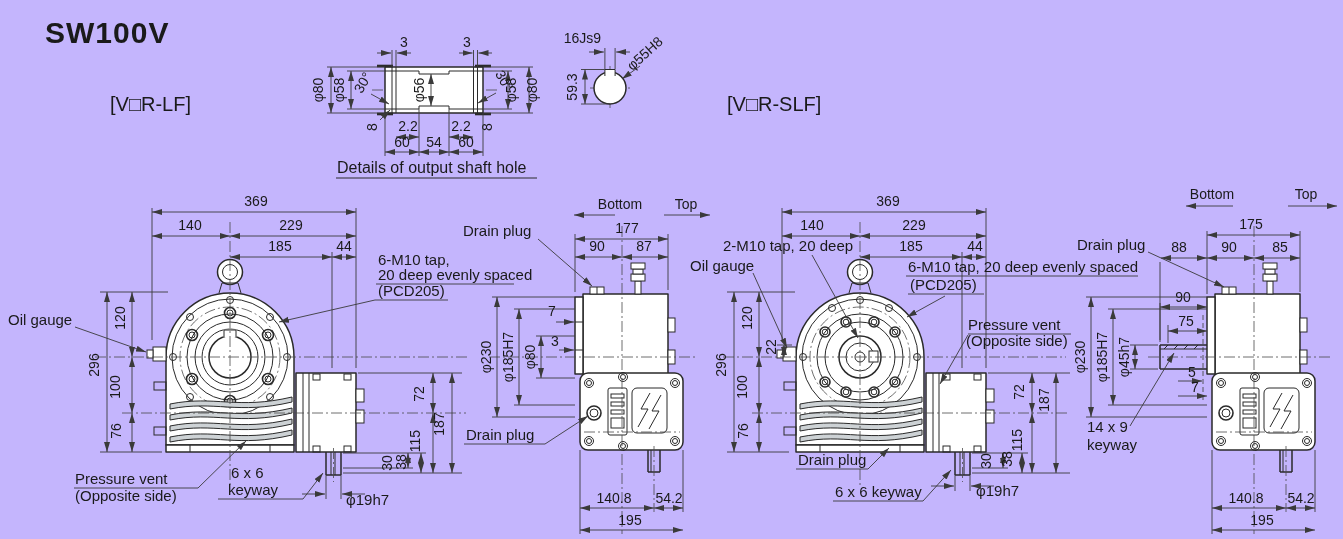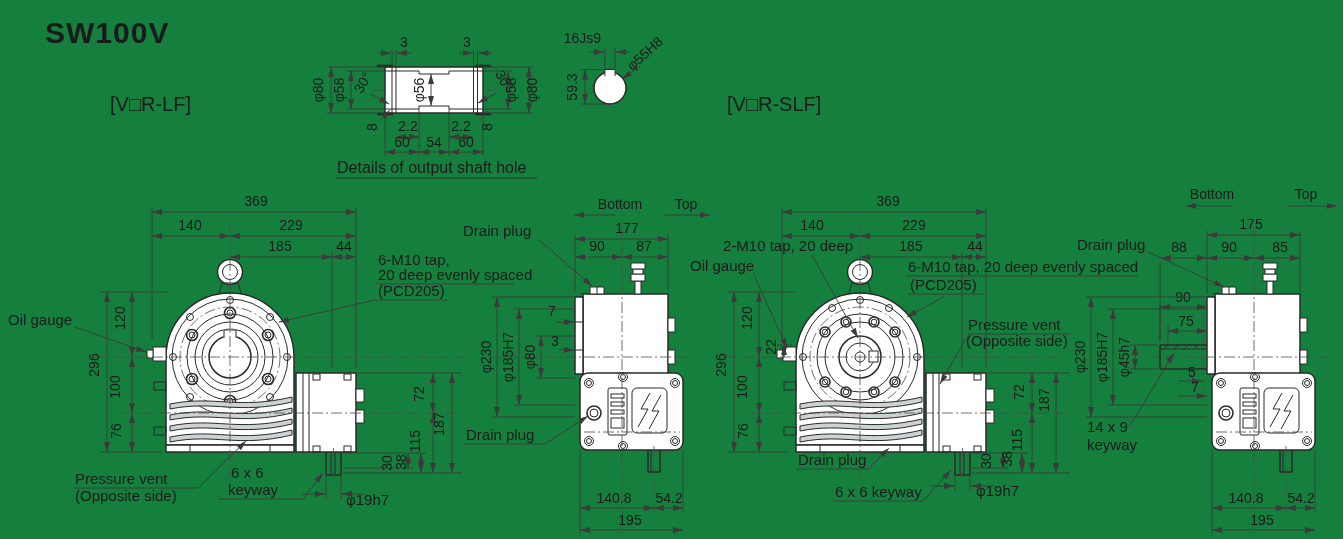--- a/index.html
+++ b/index.html
@@ -1,16 +1,16 @@
 <!DOCTYPE html>
 <html><head>
 <meta charset="utf-8">
 <style>
   html,body{margin:0;padding:0;background:#ffffff;}
-  .stage{position:relative;width:1343px;height:539px;background:#15803d;overflow:hidden;}
+  .stage{position:relative;width:1343px;height:539px;background:#c4b5fd;overflow:hidden;}
   svg text{font-family:"Liberation Sans","DejaVu Sans",sans-serif;fill:#1a1a1a;}
   .ttl{font-size:30px;font-weight:bold;letter-spacing:1px;}
   .var{font-size:20px;}
   .cap{font-size:16px;}
   .dim{font-size:14px;text-anchor:middle;}
   .lbl{font-size:15px;}
   .end{text-anchor:end;}
   .ol{stroke:#2a2a2a;stroke-width:1.5;fill:none;stroke-linejoin:round;}
   .o2{stroke:#2a2a2a;stroke-width:1;fill:none;}
   .dl{stroke:#3a3a3a;stroke-width:0.9;fill:none;}

